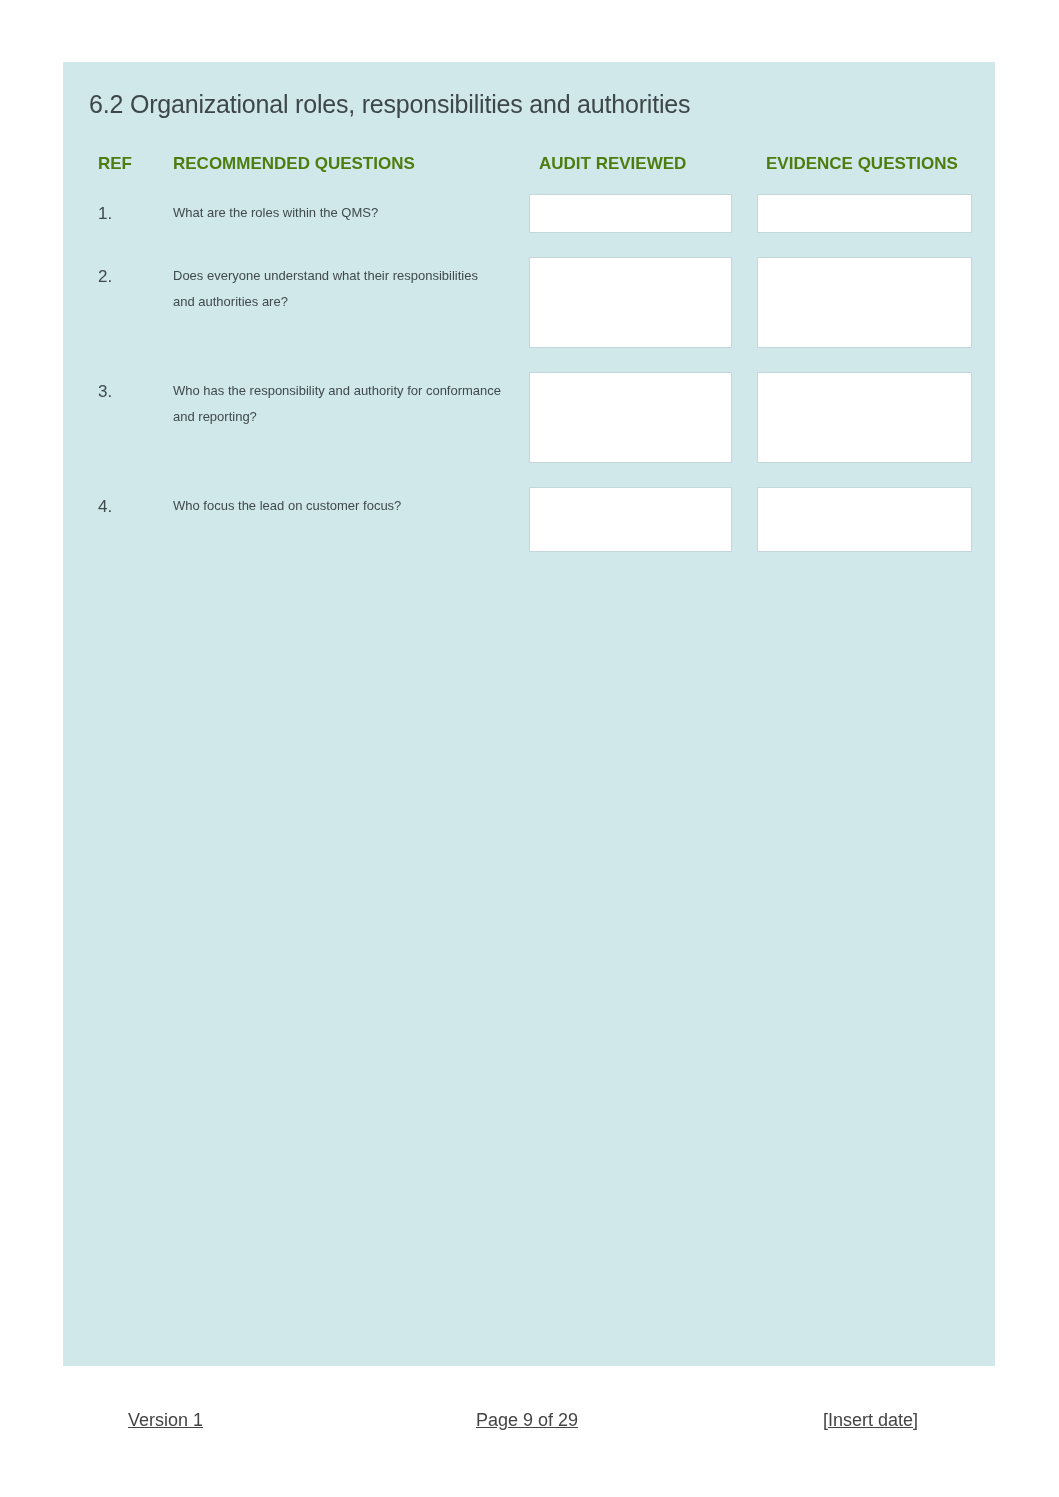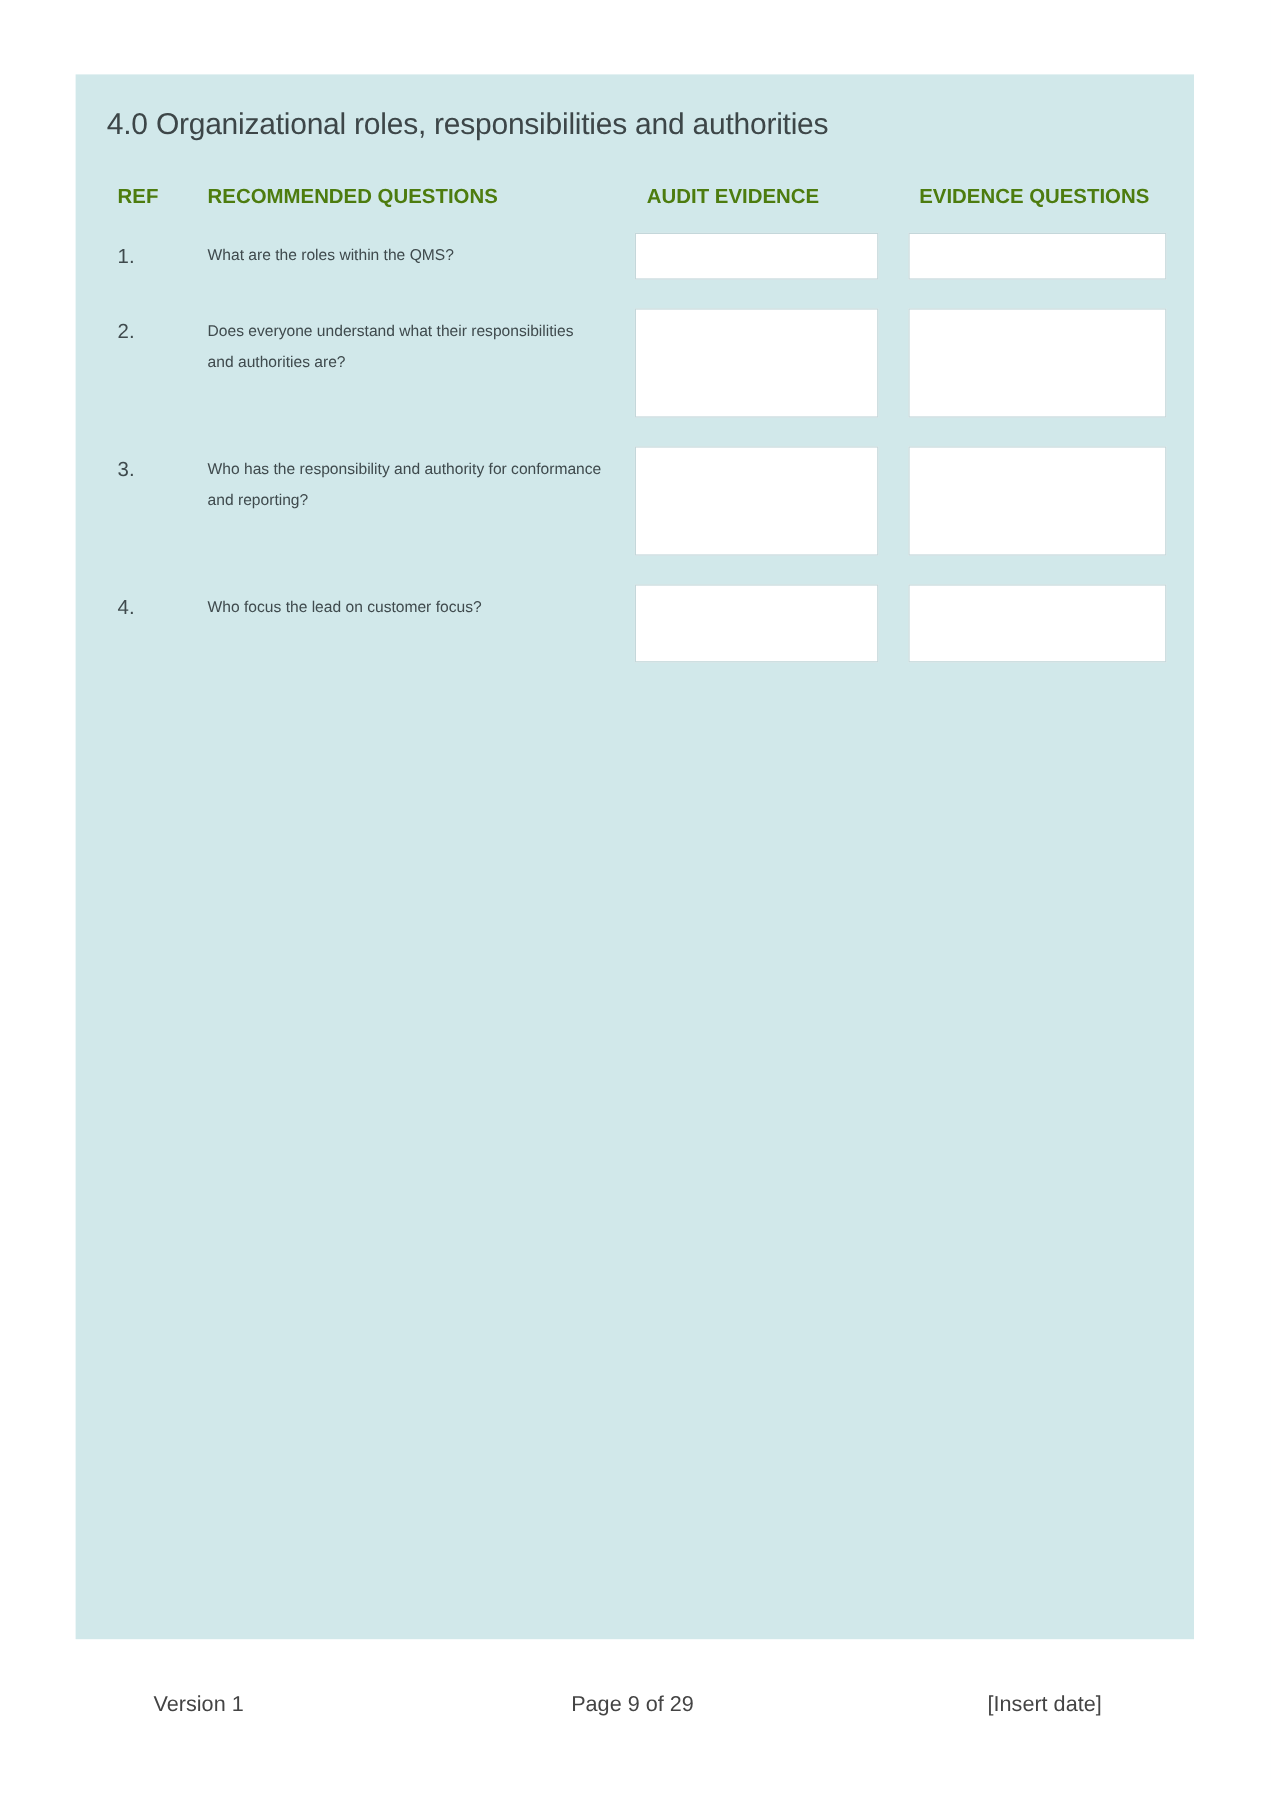--- a/index.html
+++ b/index.html
@@ -3,32 +3,32 @@
 <meta charset="utf-8">
 <style>
   html, body { margin:0; padding:0; background:#ffffff; }
   body { width:1059px; height:1497px; position:relative; font-family:"Liberation Sans", sans-serif; color:#3f4a4d; }
   .panel { position:absolute; left:63px; top:62px; width:932px; height:1304px; background:#d1e8ea; }
   .title { position:absolute; left:89px; top:90px; font-size:25px; color:#3d4648; letter-spacing:-0.2px; }
   .hdr { position:absolute; top:154px; font-size:17px; font-weight:bold; color:#4d7c0f; }
   .ref { position:absolute; left:98px; font-size:17px; }
   .q { position:absolute; left:173px; width:330px; font-size:13px; line-height:26px; }
   .box { position:absolute; background:#ffffff; border:1px solid #c4d7da; box-sizing:border-box; }
-  .foot { position:absolute; top:1410px; font-size:18px; color:#444; }
+  .foot { position:absolute; top:1410px; font-size:18px; color:#444;text-decoration:underline; }
 </style>
 </head>
 <body>
 
 <div class="panel"></div>
 
-<div class="title">4.0 Organizational roles, responsibilities and authorities</div>
+<div class="title">6.2 Organizational roles, responsibilities and authorities</div>
 
 <div class="hdr" style="left:98px">REF</div>
 <div class="hdr" style="left:173px">RECOMMENDED QUESTIONS</div>
-<div class="hdr" style="left:539px">AUDIT EVIDENCE</div>
+<div class="hdr" style="left:539px">AUDIT REVIEWED</div>
 <div class="hdr" style="left:766px">EVIDENCE QUESTIONS</div>
 
 <div class="ref" style="top:204px">1.</div>
 <div class="q" style="top:200px">What are the roles within the QMS?</div>
 <div class="box" style="left:529px;top:194px;width:203px;height:39px"></div>
 <div class="box" style="left:757px;top:194px;width:215px;height:39px"></div>
 
 <div class="ref" style="top:267px">2.</div>
 <div class="q" style="top:263px">Does everyone understand what their responsibilities and authorities are?</div>
 <div class="box" style="left:529px;top:257px;width:203px;height:91px"></div>

